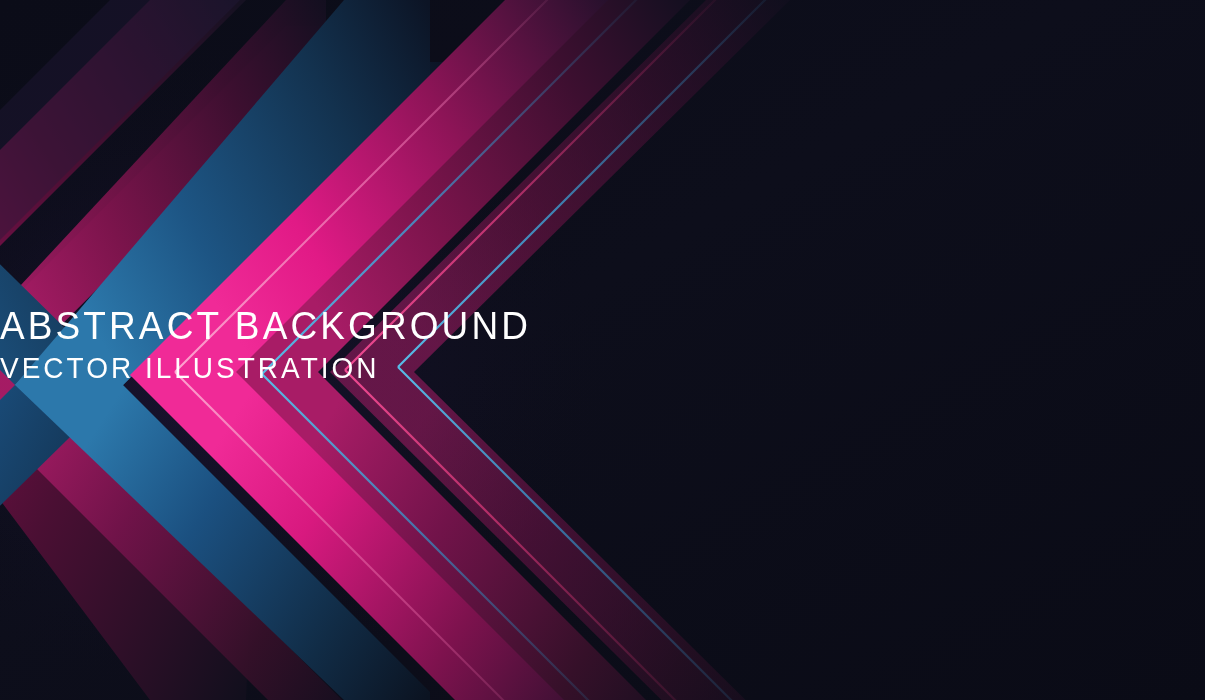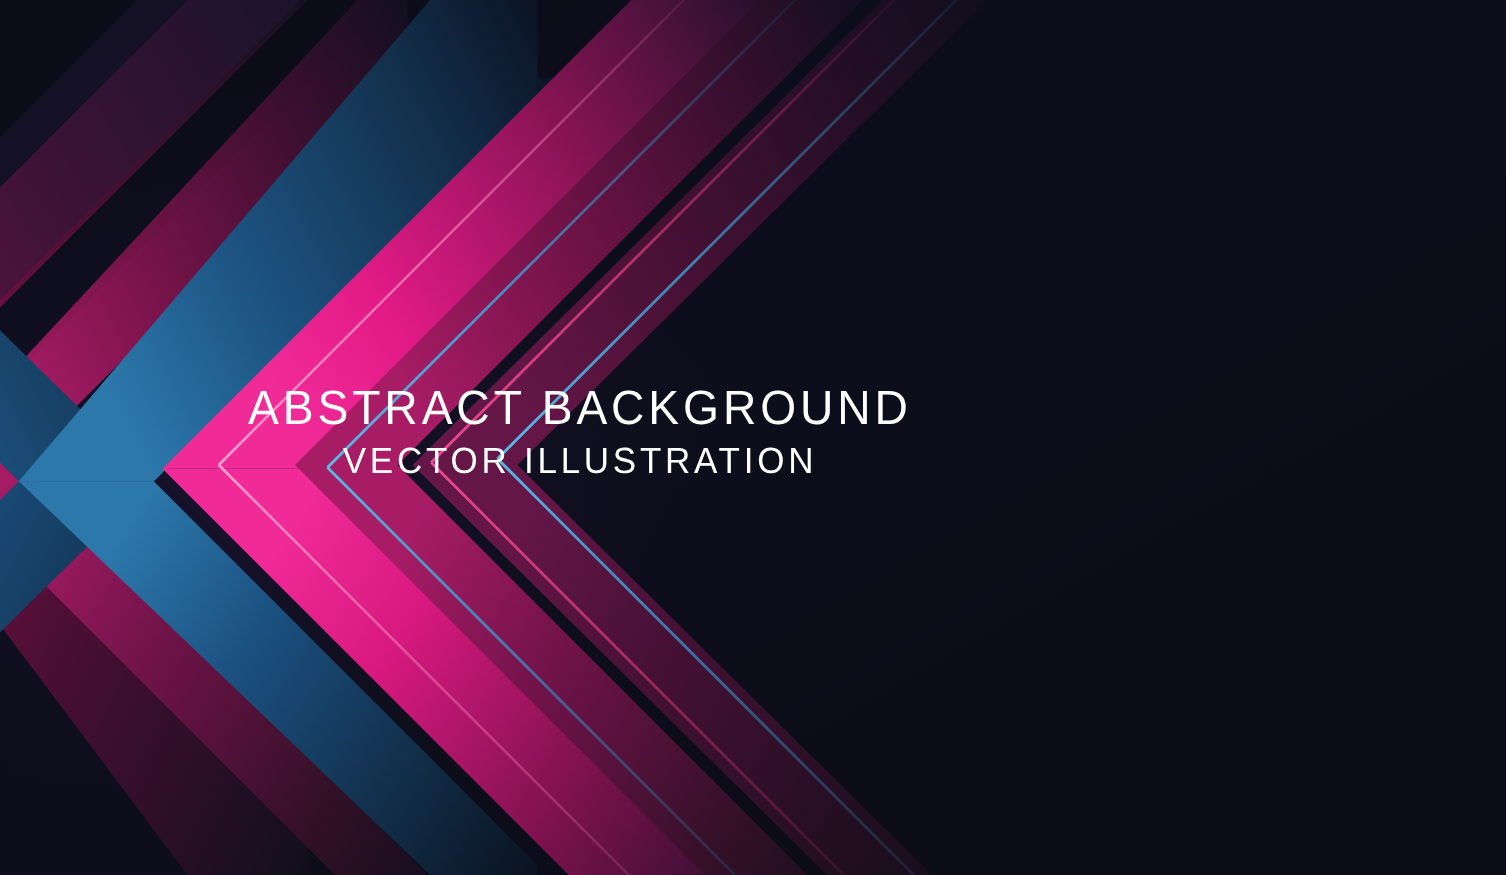--- a/index.html
+++ b/index.html
@@ -21,21 +21,21 @@
     inset: 0;
     width: 1205px;
     height: 700px;
     display: block;
   }
   #text-block {
     position: absolute;
     left: 0;
     top: 305px;
     width: 1061px;
-    text-align: center;
+    text-align: left;
     padding-right: 133px;
     box-sizing: border-box;
     pointer-events: none;
   }
   #headline {
     display: block;
     color: #ffffff;
     font-family: "Liberation Sans", sans-serif;
     font-size: 37px;
     font-weight: 400;

